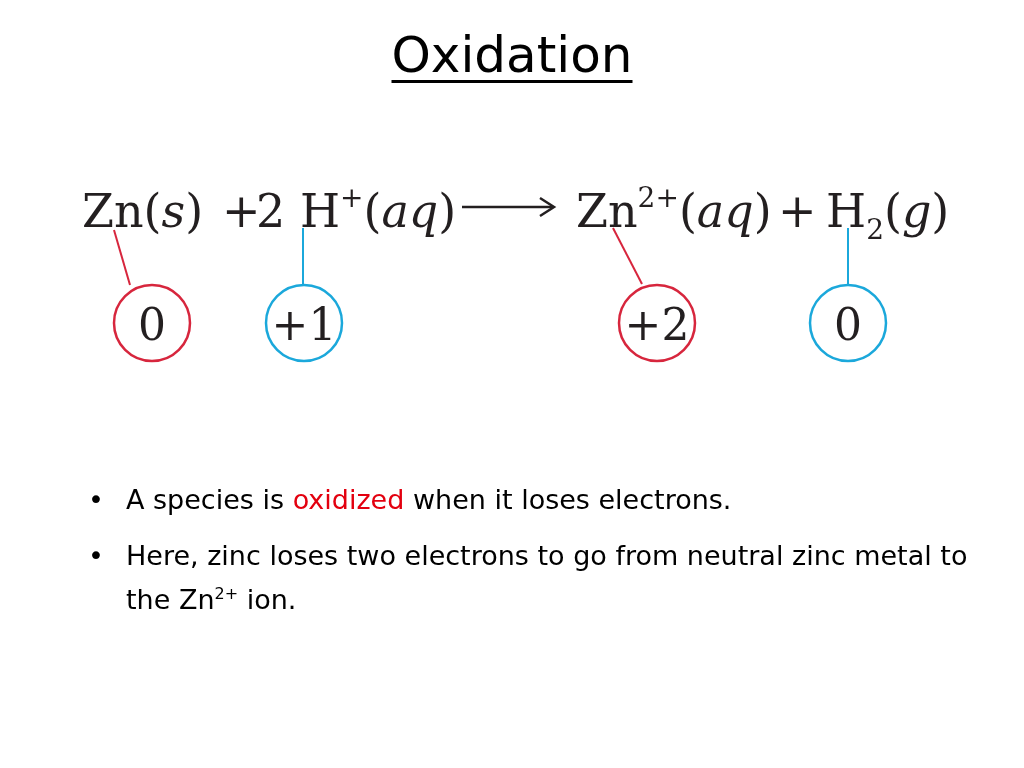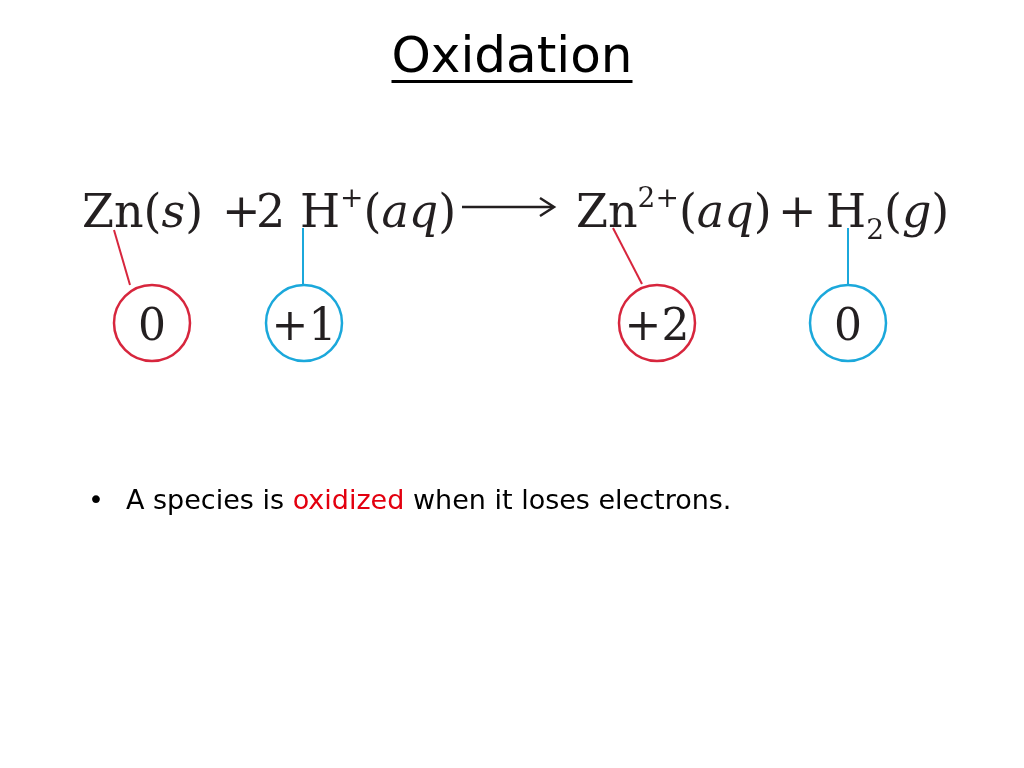--- a/index.html
+++ b/index.html
@@ -56,13 +56,14 @@
     <g>
       <line x1="848" y1="58" x2="848" y2="114" stroke="#1ba8db" stroke-width="2"></line>
       <circle cx="848" cy="153" r="38" fill="none" stroke="#1ba8db" stroke-width="2.5"></circle>
       <text x="848" y="170" font-size="44" text-anchor="middle">0</text>
     </g>
   </svg>
 </div>
 
 <div class="bullets">
   <div class="bullet"><span>A species is </span><span class="ox">oxidized</span><span> when it loses electrons.</span></div>
+  <div class="bullet"><span>Here, zinc loses two electrons to go from neutral zinc metal to the Zn</span><sup>2+</sup><span> ion.</span></div>
 </div>
 
 </body></html>

